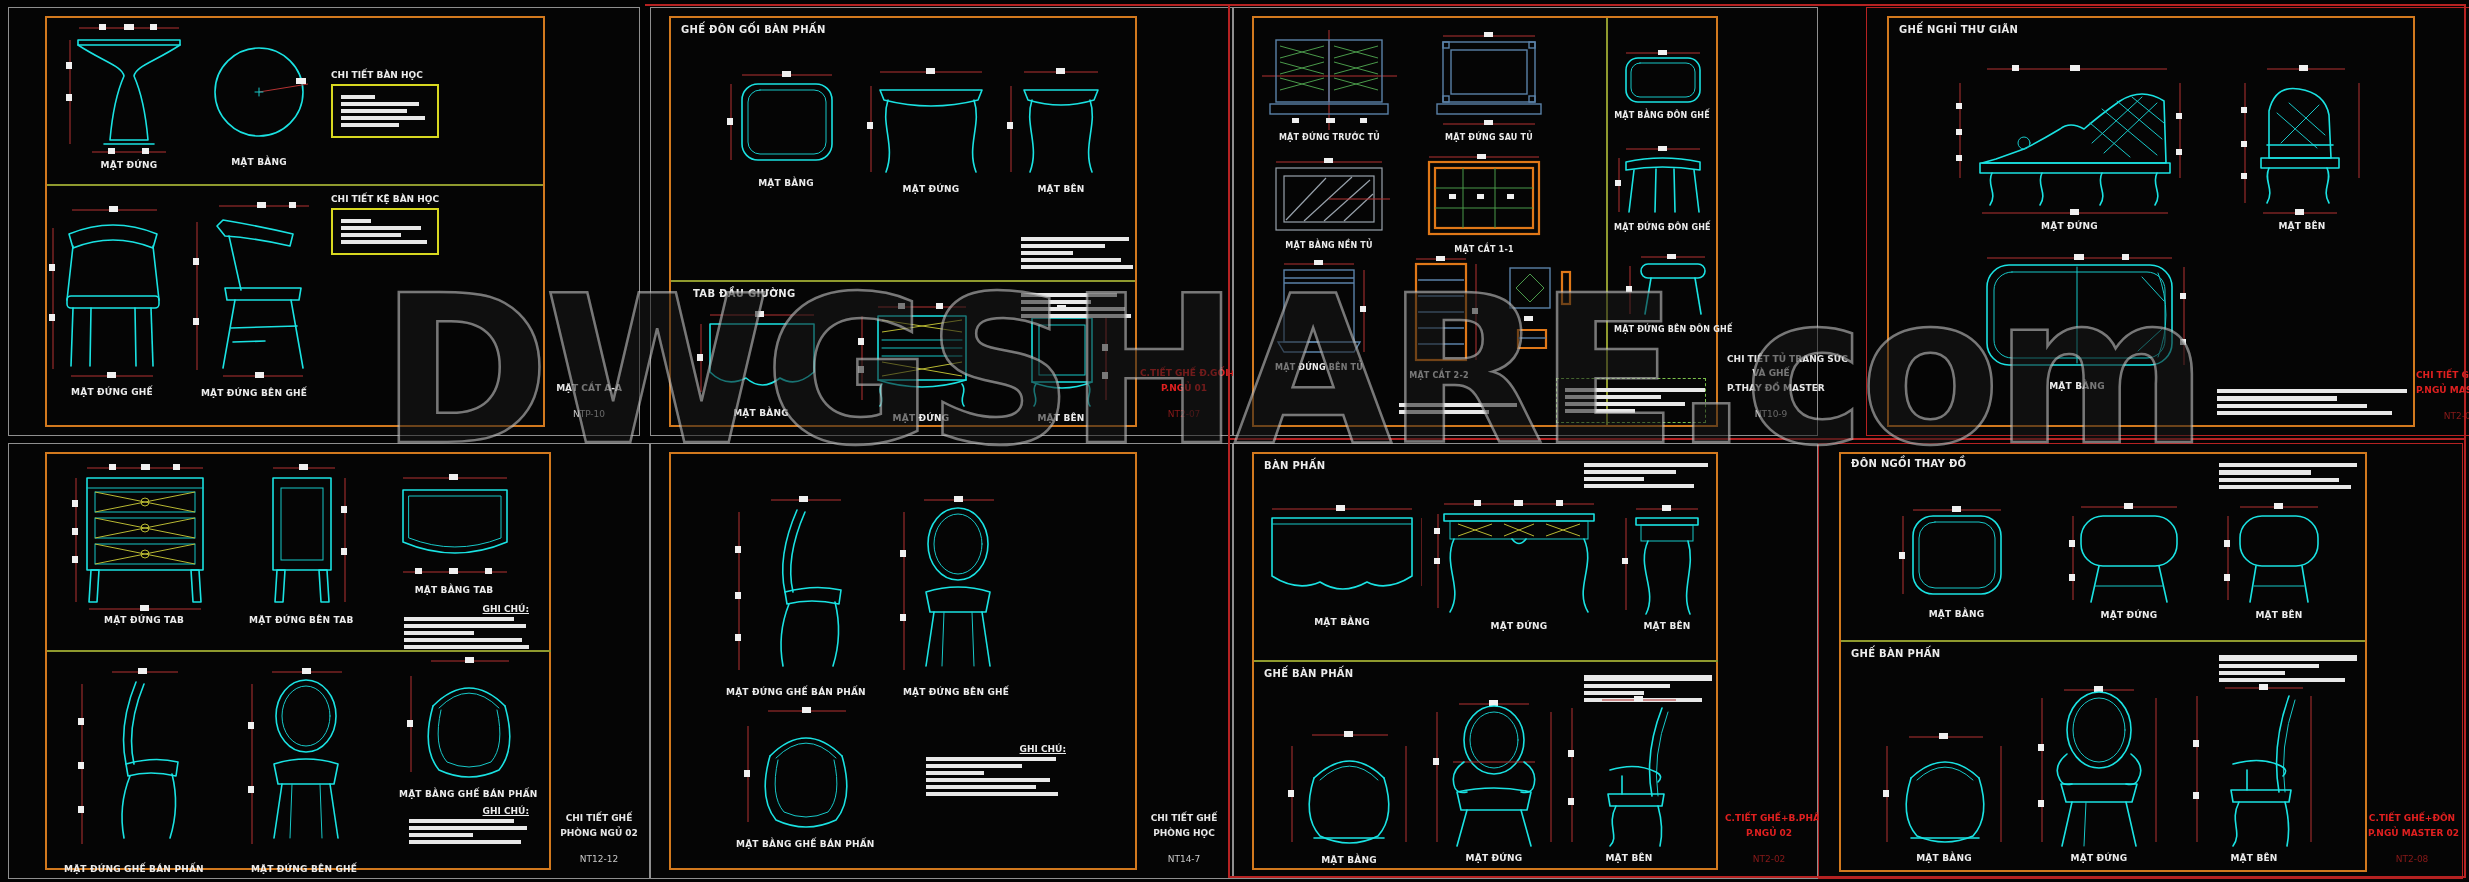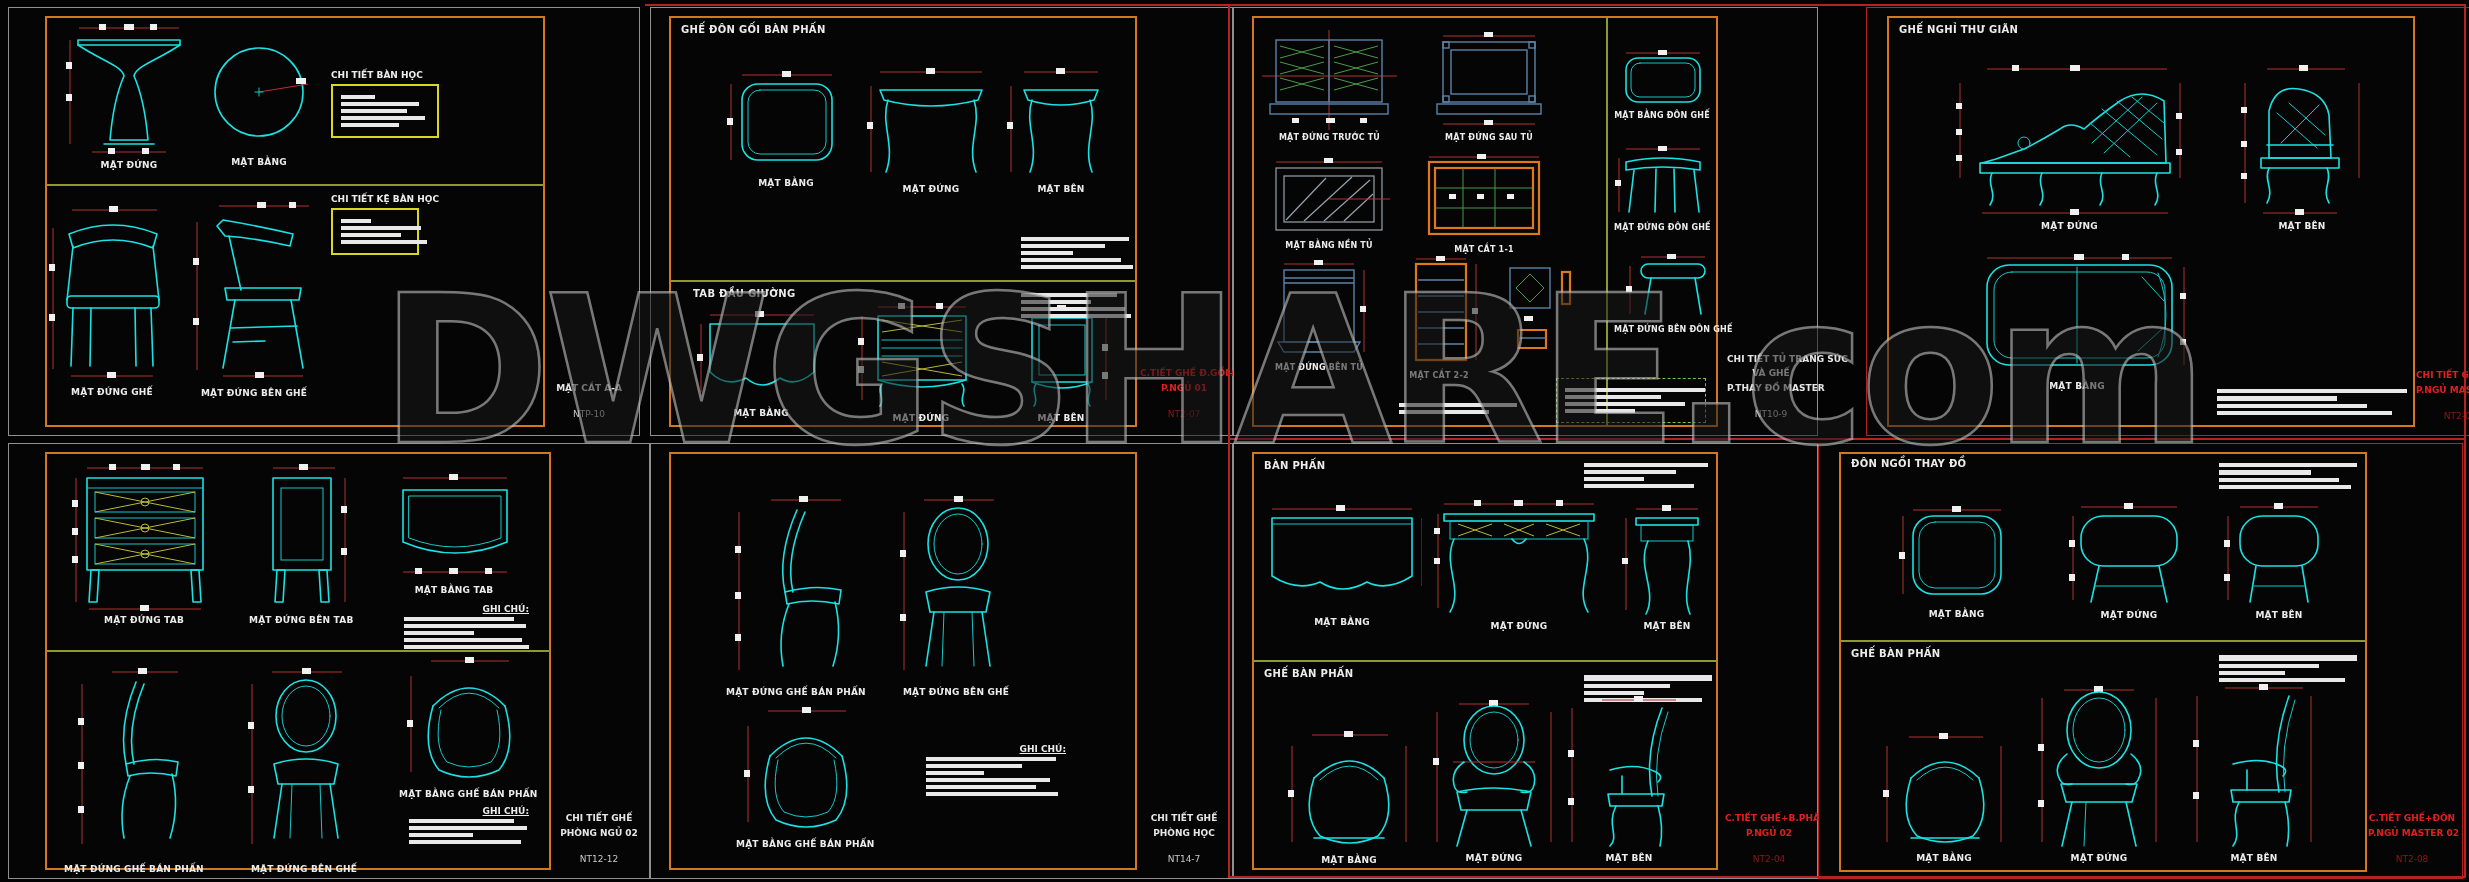--- a/index.html
+++ b/index.html
@@ -128,21 +128,21 @@
         <line class="c" x1="40" y1="36" x2="52" y2="90"></line>
         <line class="c" x1="42" y1="128" x2="108" y2="126"></line>
           <line class="c" x1="44" y1="142" x2="76" y2="141"></line>
         <line class="d" x1="34" y1="176" x2="114" y2="176"></line>
           <rect class="t" x="66" y="172" width="9" height="6"></rect>
       </svg>
       <div class="vl">MẶT ĐỨNG BÊN GHẾ</div>
     </div>
 
 
-    <div class="nb" style="left:322px;top:186px;width:88px;">
+    <div class="nb" style="left:322px;top:186px;width:108px;">
       <div class="nbt">CHI TIẾT KỆ BÀN HỌC</div>
       <div class="bx">
         <div class="bars" style="position:static;">
           <i style="width:30px"></i>
             <i style="width:80px"></i>
             <i style="width:60px"></i>
             <i style="width:86px"></i>
         </div>
       </div>
     </div>
@@ -773,21 +773,21 @@
         <path class="c" d="M44,100 H100 L98,112 H46 Z"></path>
         <path class="c" d="M52,112 C42,132 56,142 46,152"></path>
         <path class="c" d="M94,112 Q100,134 96,152"></path>
       </svg>
       <div class="vl">MẶT BÊN</div>
     </div>
 
     <div class="strip redt" style="right:4px;bottom:14px;">
       <div class="t1">C.TIẾT GHẾ+B.PHẤN</div>
       <div class="t1">P.NGỦ 02</div>
-      <div class="num">NT2-04</div>
+      <div class="num">NT2-02</div>
     </div>
   </div>
 
   <div class="sh redb" style="left:1818px;top:7px;width:645px;height:429px;margin-left:48px;">
     <div class="fr" style="left:20px;top:8px;width:528px;height:411px;"></div>
     <div class="sec" style="left:32px;top:16px;">GHẾ NGHỈ THƯ GIÃN</div>
 
     <div class="view" style="left:85px;top:55px;">
       <svg width="235" height="155" viewBox="0 0 235 155">
         <line class="d" x1="35" y1="6" x2="215" y2="6"></line>

